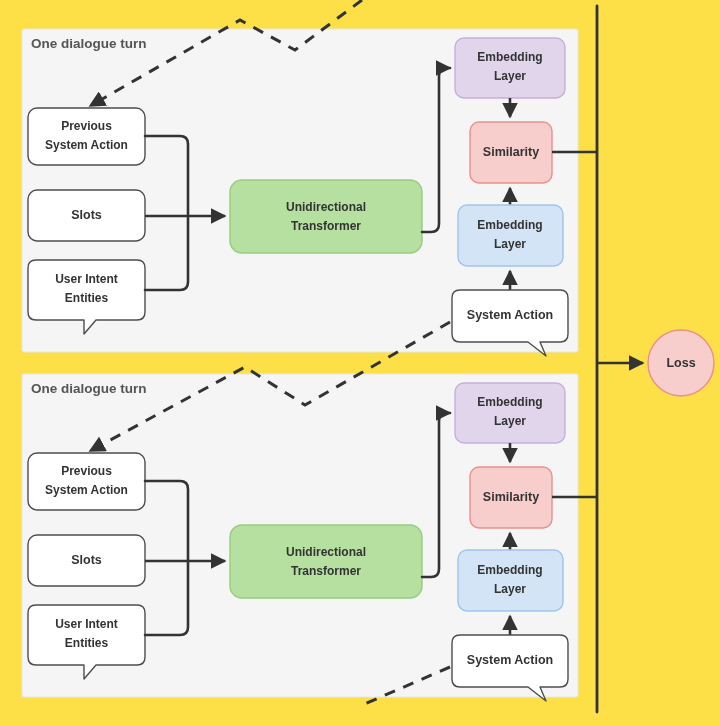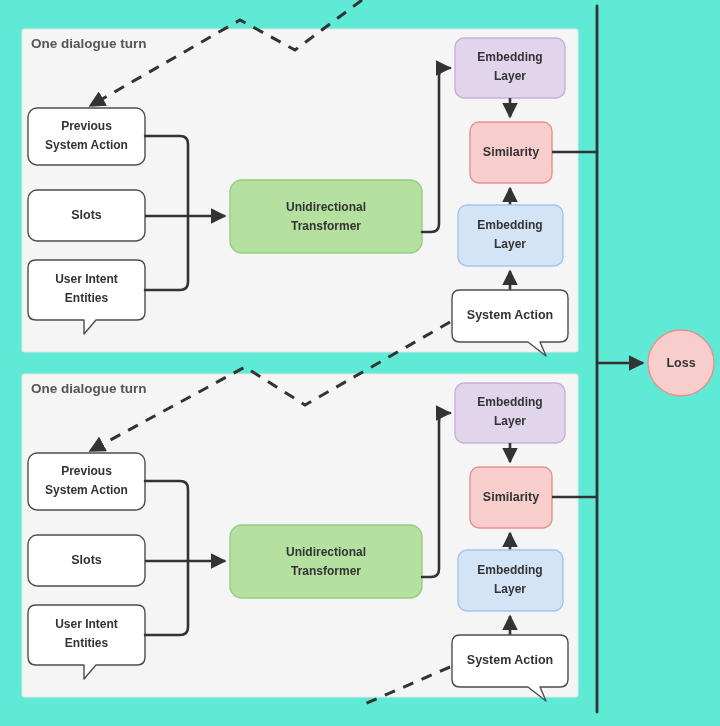--- a/index.html
+++ b/index.html
@@ -4,21 +4,21 @@
 <style>
   html, body {
     margin: 0;
     padding: 0;
     background: #ffffff;
   }
   #canvas {
     position: relative;
     width: 720px;
     height: 726px;
-    background: #5eead4;
+    background: #fde047;
     font-family: "Liberation Sans", sans-serif;
     overflow: hidden;
   }
   svg { display: block; }
   .node-label {
     font-family: "Liberation Sans", sans-serif;
     font-weight: bold;
     fill: #333333;
     text-anchor: middle;
     dominant-baseline: middle;

